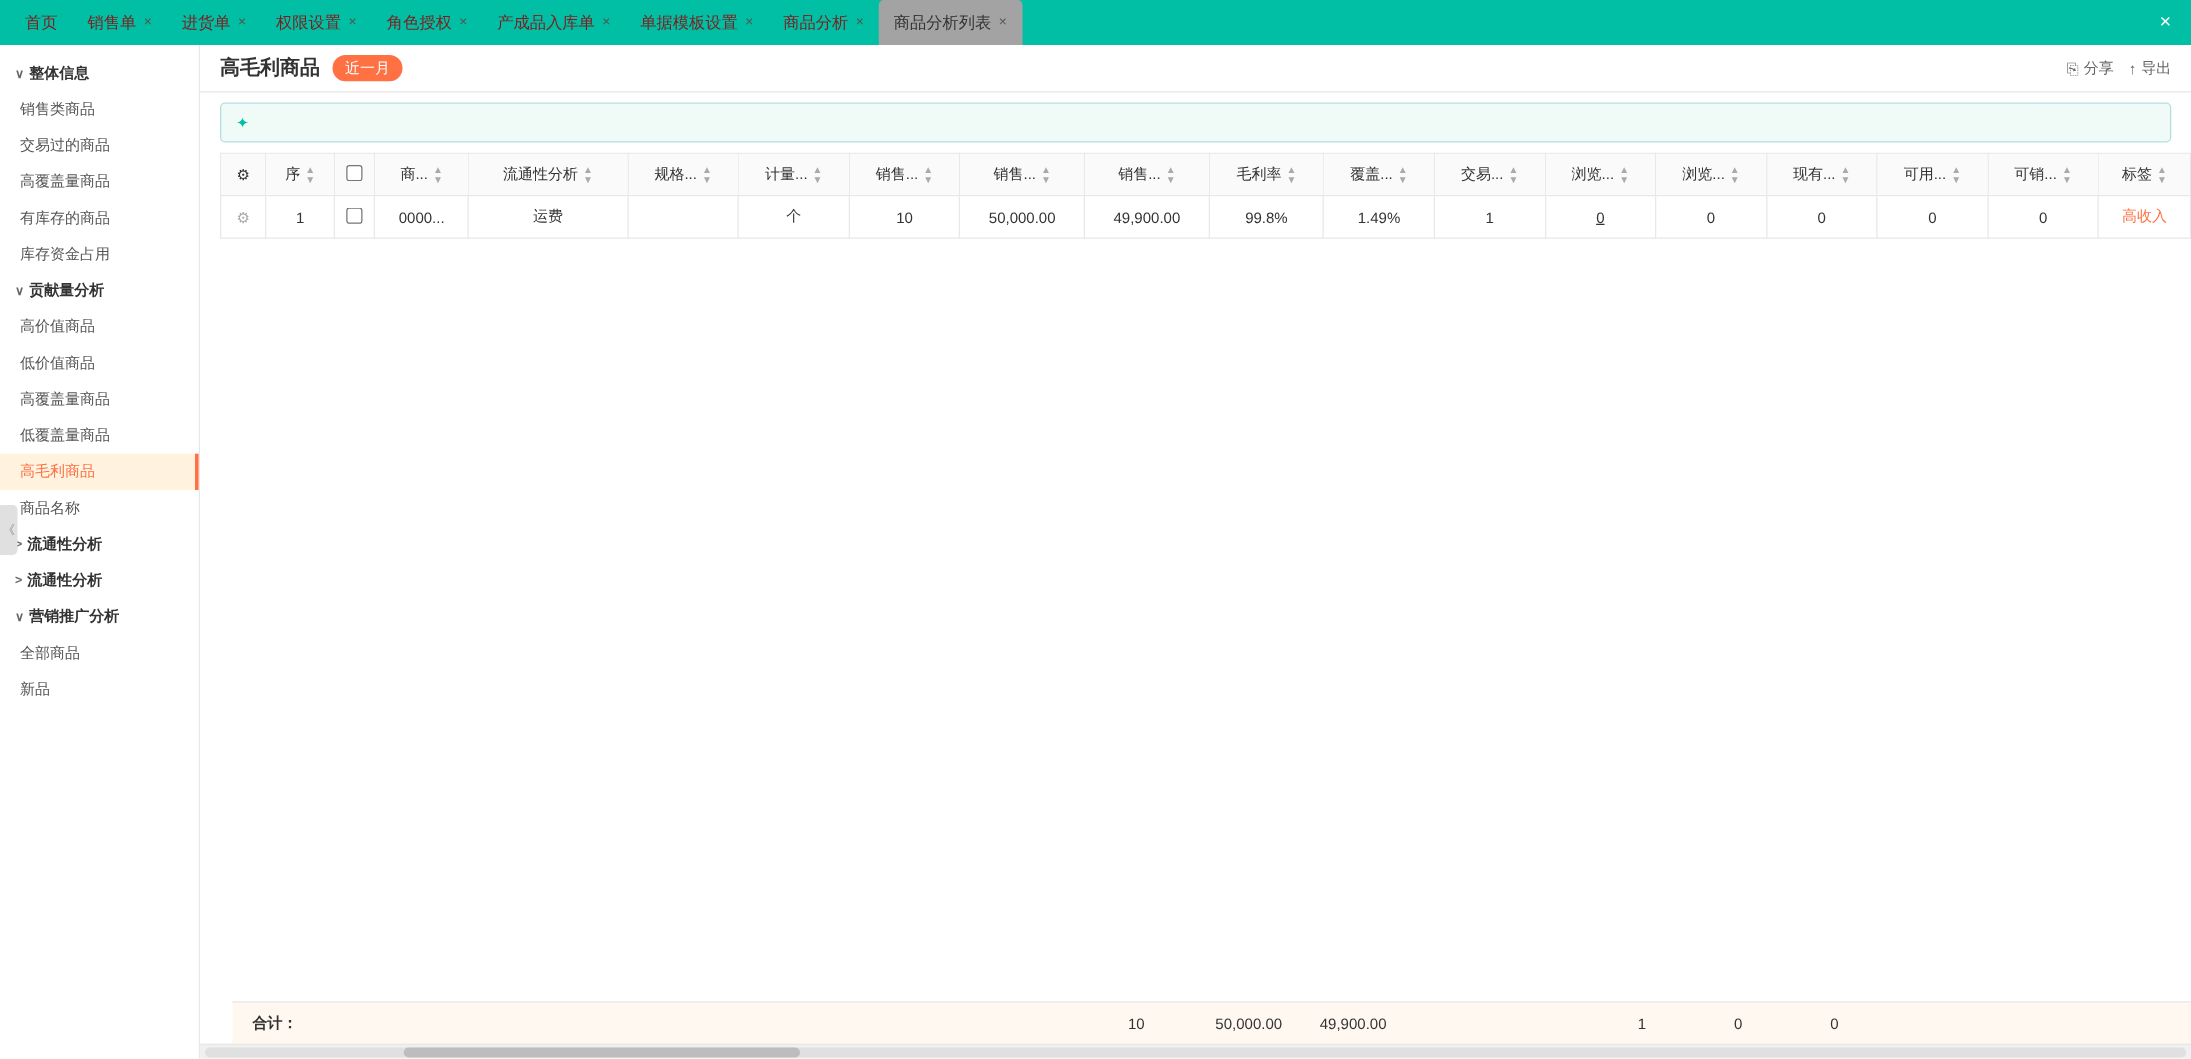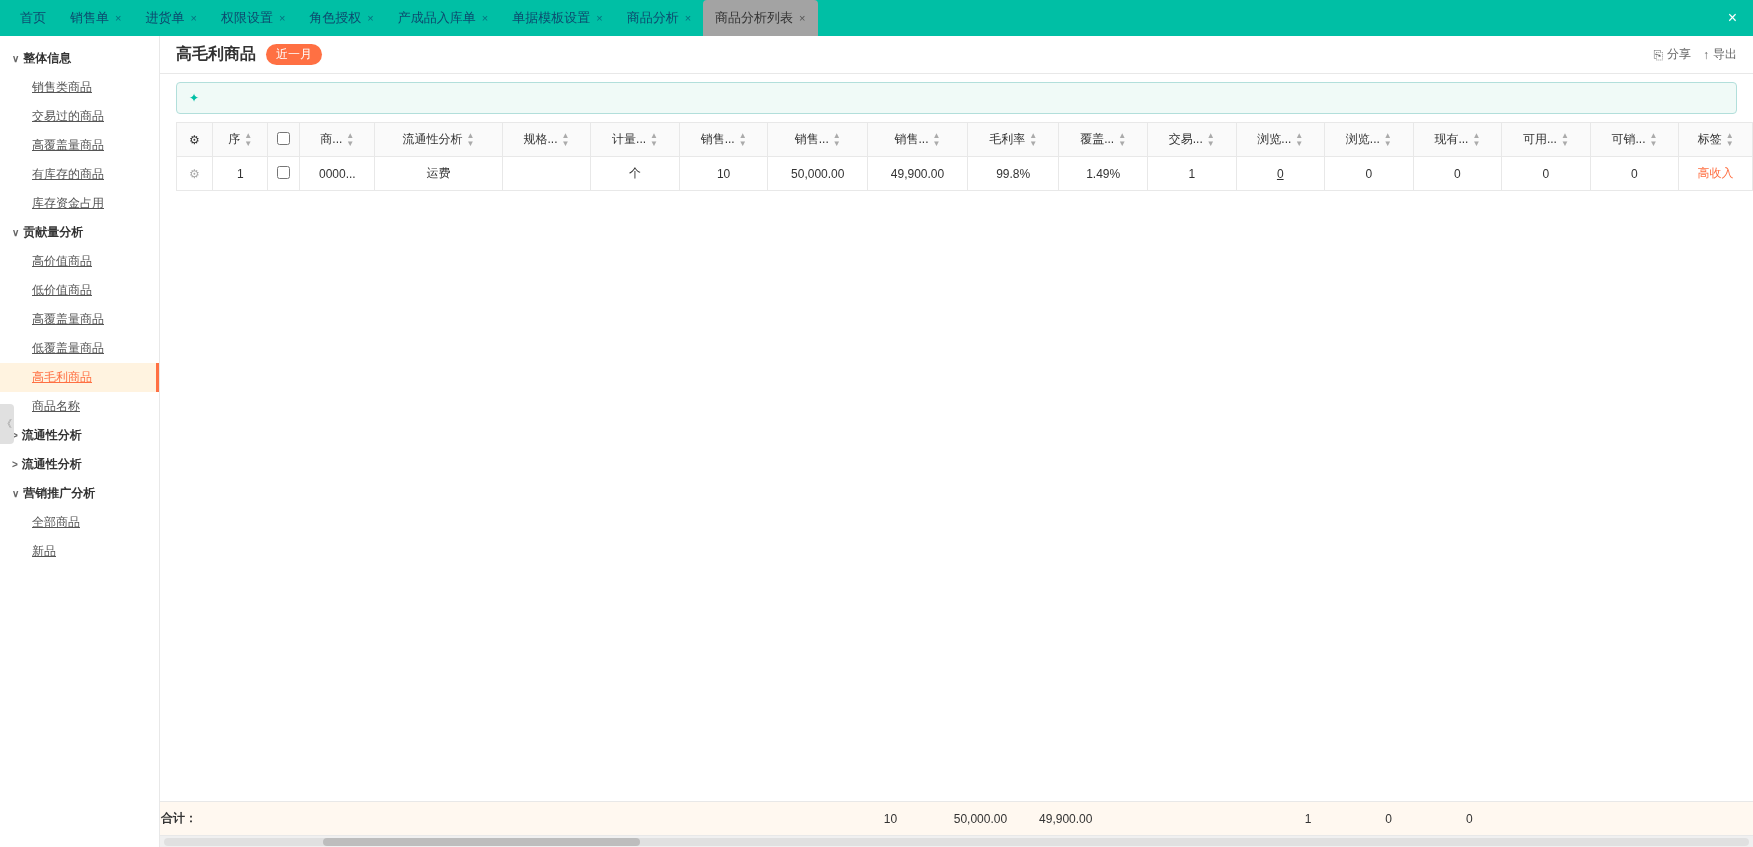--- a/index.html
+++ b/index.html
@@ -16,21 +16,21 @@
       flex-shrink: 0;
     }
     .top-nav .nav-item {
       padding: 0 12px;
       height: 36px;
       display: flex;
       align-items: center;
       cursor: pointer;
       white-space: nowrap;
       font-size: 13px;
-      color: #0c4a6e;
+      color: #7f1d1d;
       position: relative;
     }
     .top-nav .nav-item.active { background: #a3a3a3; color: #333; border-radius: 4px 4px 0 0; }
     .top-nav .nav-item .close-x {
       margin-left: 6px;
       font-size: 11px;
       opacity: 0.7;
       cursor: pointer;
     }
     .top-nav-close {
@@ -65,28 +65,27 @@
       color: #333;
       cursor: pointer;
       font-weight: bold;
     }
     .sidebar-section-title .arrow {
       margin-right: 4px;
       font-size: 10px;
       color: #666;
     }
     .sidebar-item {
-      padding: 6px 12px 6px 32px;
+      padding: 6px 12px 6px 16px;
       font-size: 12px;
       color: #555;
       cursor: pointer;
       white-space: nowrap;
       overflow: hidden;
       text-overflow: ellipsis;
-      text-decoration: underline;
     }
     .sidebar-item.active {
       background: #fff3e0;
       color: #ff7043;
       border-right: 3px solid #ff7043;
     }
 
     
     .content-area {
       flex: 1;
@@ -230,27 +229,28 @@
     .link-underline {
       color: #333;
       text-decoration: underline;
       cursor: pointer;
     }
 
     
     .table-footer {
       display: flex;
       align-items: center;
-      padding: 8px 1px;
+      padding: 8px 16px;
       background: #fff8f0;
       border-top: 1px solid #e8e8e8;
       font-size: 12px;
       color: #333;
       flex-shrink: 0;
       gap: 0;
+      margin-left: 26px;
     }
     .footer-label {
       width: 80px;
       font-weight: bold;
     }
     .footer-cell {
       text-align: center;
     }
 
     

